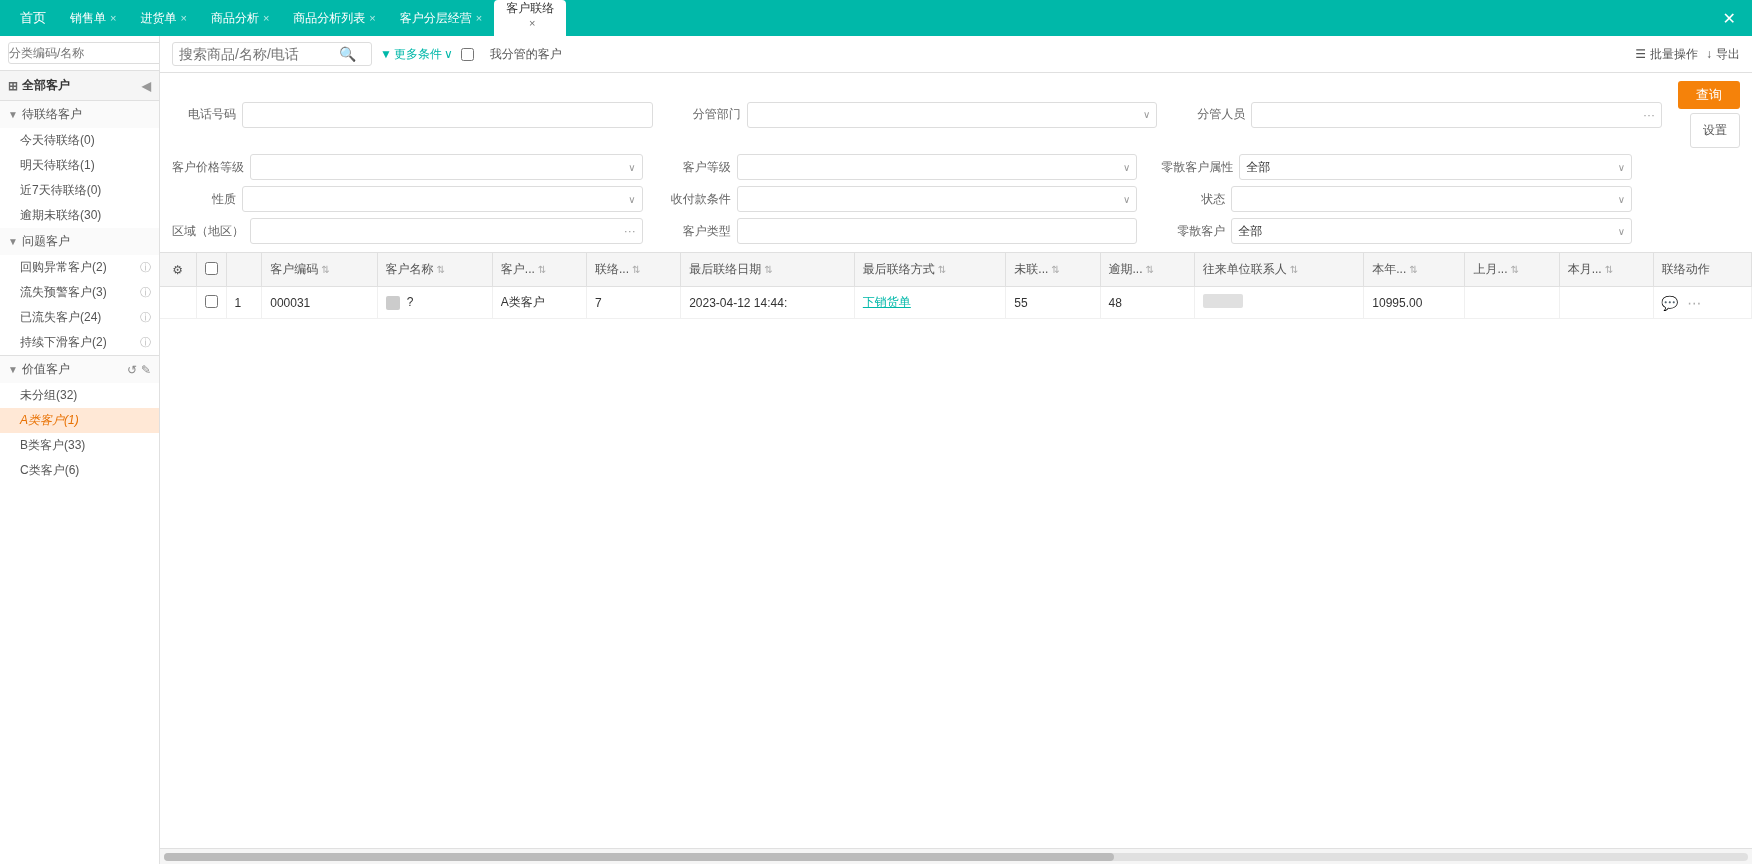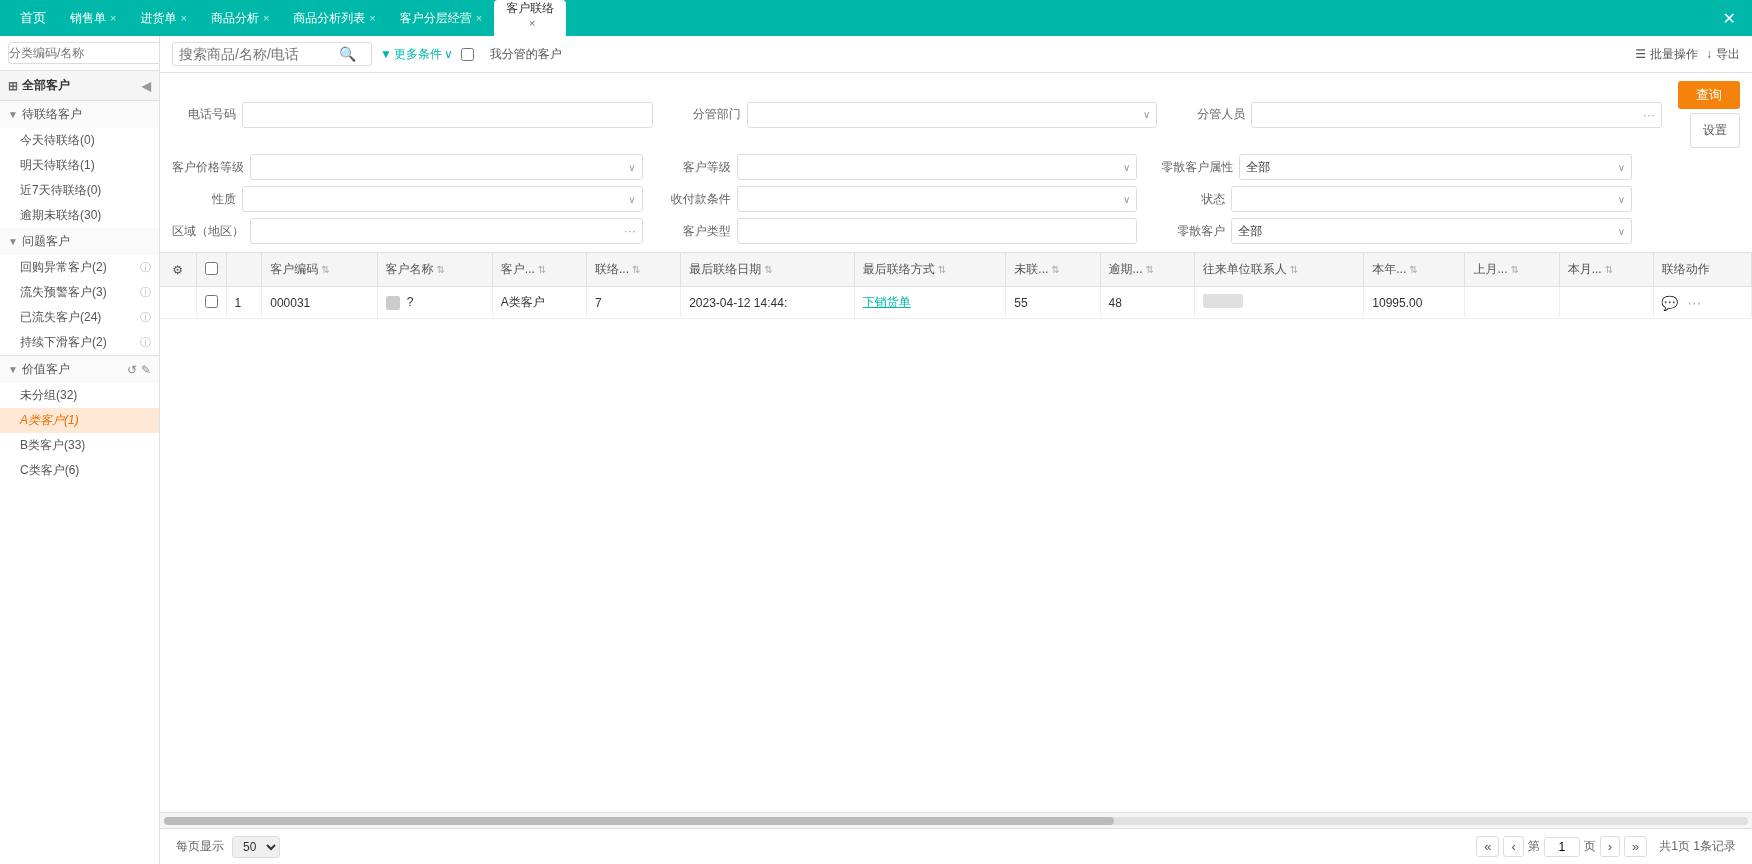--- a/index.html
+++ b/index.html
@@ -793,32 +793,15 @@
         </tbody>
       </table>
     </div>
 
     <div class="scroll-bar-area">
       <div class="h-scrollbar">
         <div class="h-scrollbar-thumb"></div>
       </div>
     </div>
 
-    <div class="footer">
-      <span class="footer-label">每页显示</span>
-      <select class="page-size-select">
-        <option>50</option>
-      </select>
-
-      <div class="page-nav">
-        <button class="page-nav-btn">«</button>
-        <button class="page-nav-btn">‹</button>
-        <span class="footer-label">第</span>
-        <input class="page-input" type="text" value="1" style="">
-        <span class="footer-label">页</span>
-        <button class="page-nav-btn">›</button>
-        <button class="page-nav-btn">»</button>
-        <span class="total-label">共1页 1条记录</span>
-      </div>
-    </div>
 
   </div>
 </div>
 
 </body></html>

